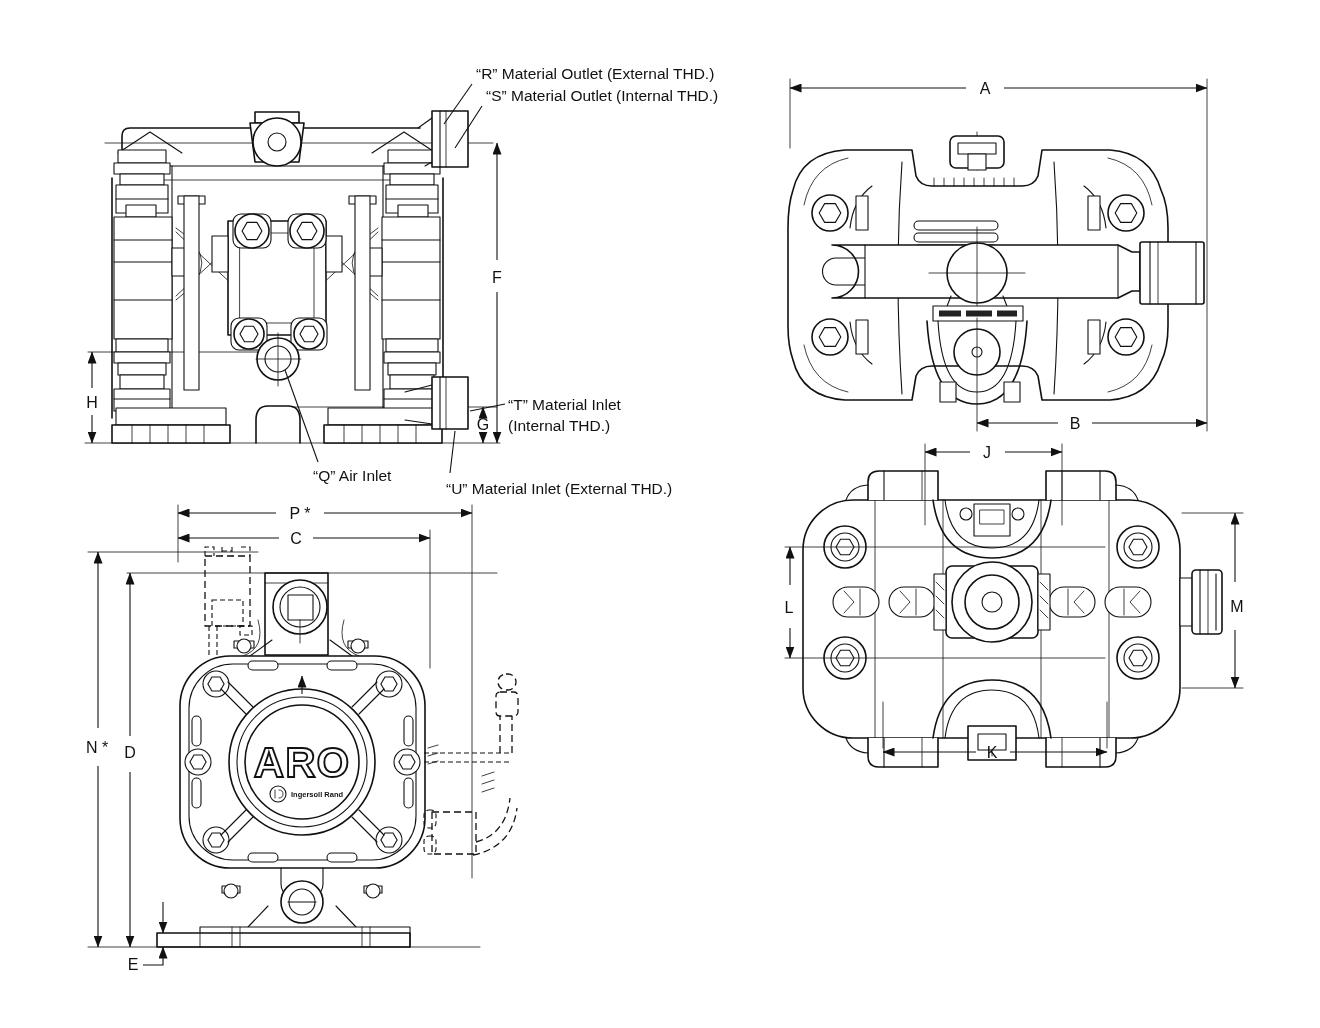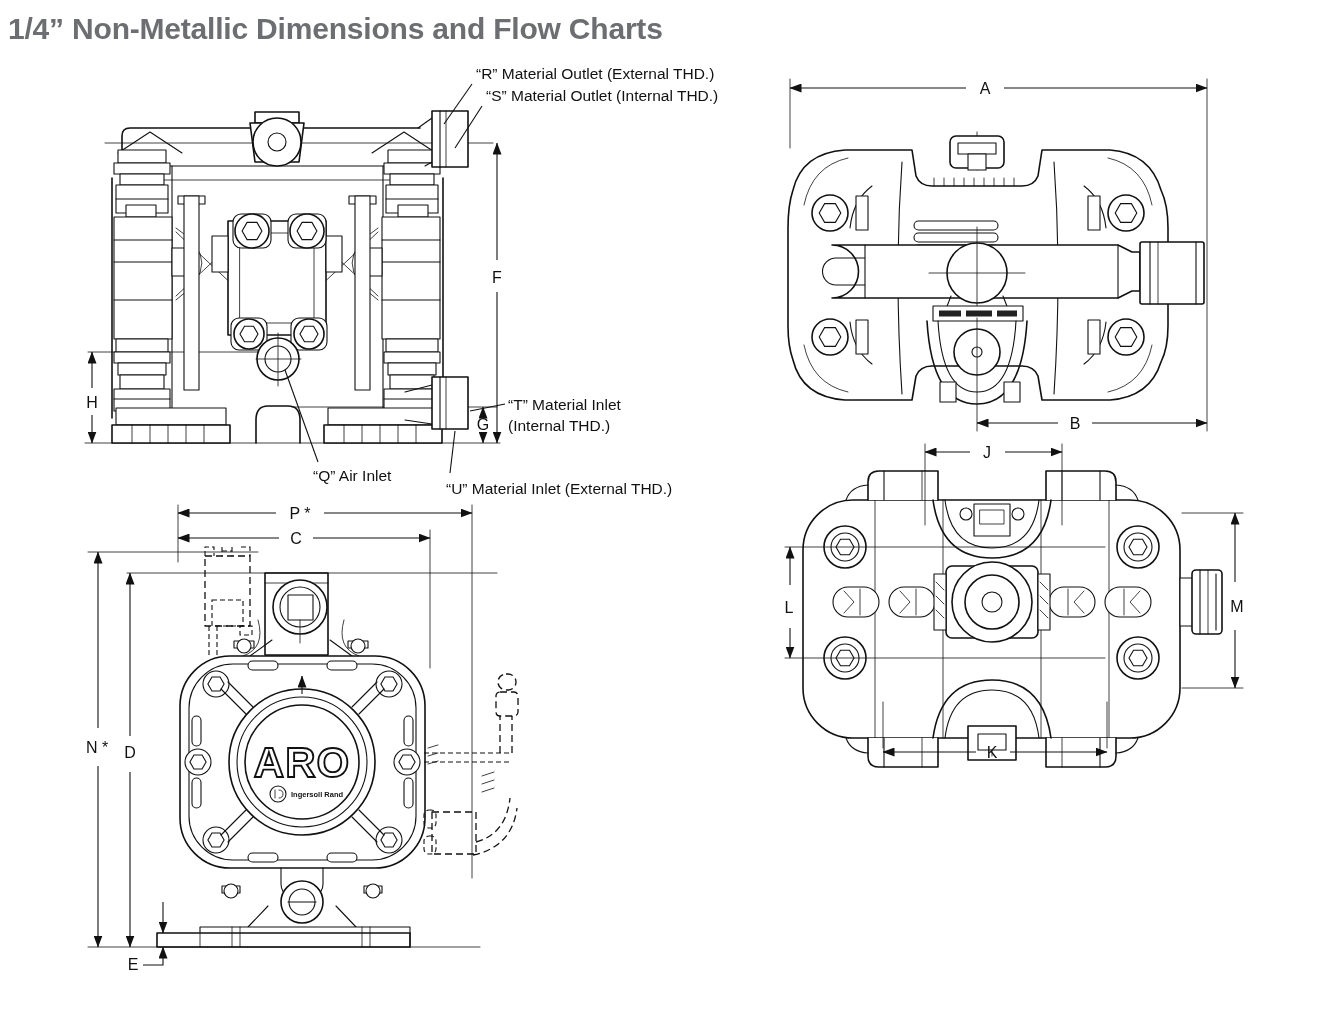--- a/index.html
+++ b/index.html
@@ -17,21 +17,20 @@
   .wh{fill:#fff;}
   text.dimlbl{font:16px "Liberation Sans",sans-serif;fill:#111;}
   text.call{font:15.5px "Liberation Sans",sans-serif;fill:#111;}
   text.aro{font:bold 42px "Liberation Sans",sans-serif;fill:#fff;stroke:#111;stroke-width:1.9;letter-spacing:1px;}
   text.irsub{font:bold 7.5px "Liberation Sans",sans-serif;fill:#111;}
 </style>
 </head>
 <body>
 
 <div id="page">
-  <h1 id="title">1/4” Non-Metallic Dimensions and Flow Charts</h1>
 
   <svg width="1320" height="1028" viewBox="0 0 1320 1028">
     <defs>
       <marker id="ah" markerUnits="userSpaceOnUse" markerWidth="12" markerHeight="9" refX="11.5" refY="4.5" orient="auto-start-reverse">
         <path d="M0,0 L12,4.5 L0,9 Z" fill="#111"></path>
       </marker>
       <polygon id="hex" points="9,0 4.5,7.8 -4.5,7.8 -9,0 -4.5,-7.8 4.5,-7.8" style="fill:none;stroke:#111;stroke-width:1.1;" vector-effect="non-scaling-stroke"></polygon>
       <g id="sbolt">
         <circle r="21" class="ln wh"></circle>
           <circle r="14" class="ln2 wh"></circle>

